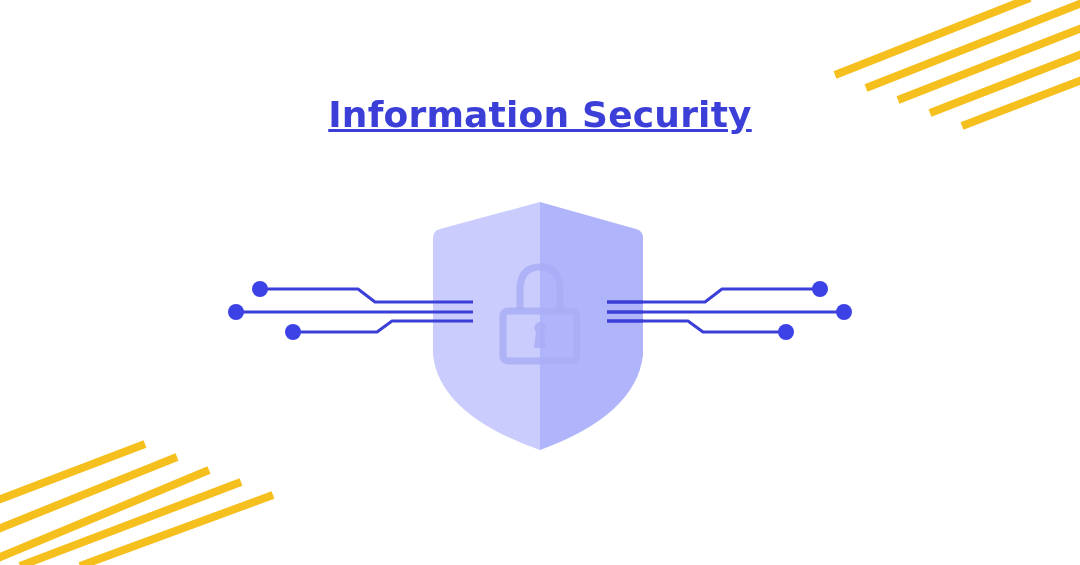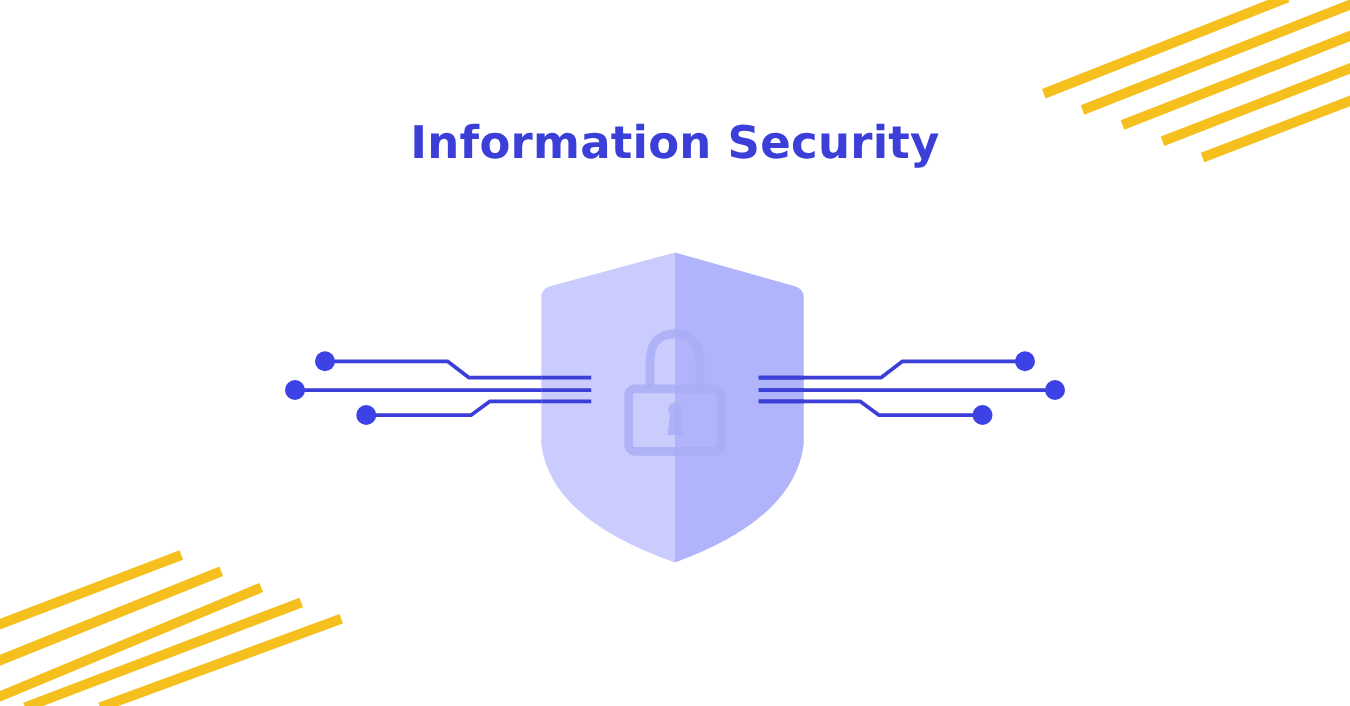--- a/index.html
+++ b/index.html
@@ -22,20 +22,21 @@
       top: 88px;
       width: 1080px;
       text-align: center;
       font-family: "DejaVu Sans", sans-serif;
       font-weight: bold;
       font-size: 36px;
       letter-spacing: 0.2px;
       color: #3b3fd8;
       margin: 0;
       line-height: 54px;
+      text-decoration: underline;
     }
     svg.art {
       position: absolute;
       left: 0;
       top: 0;
     }
   </style>
 </head>
 <body>
 

